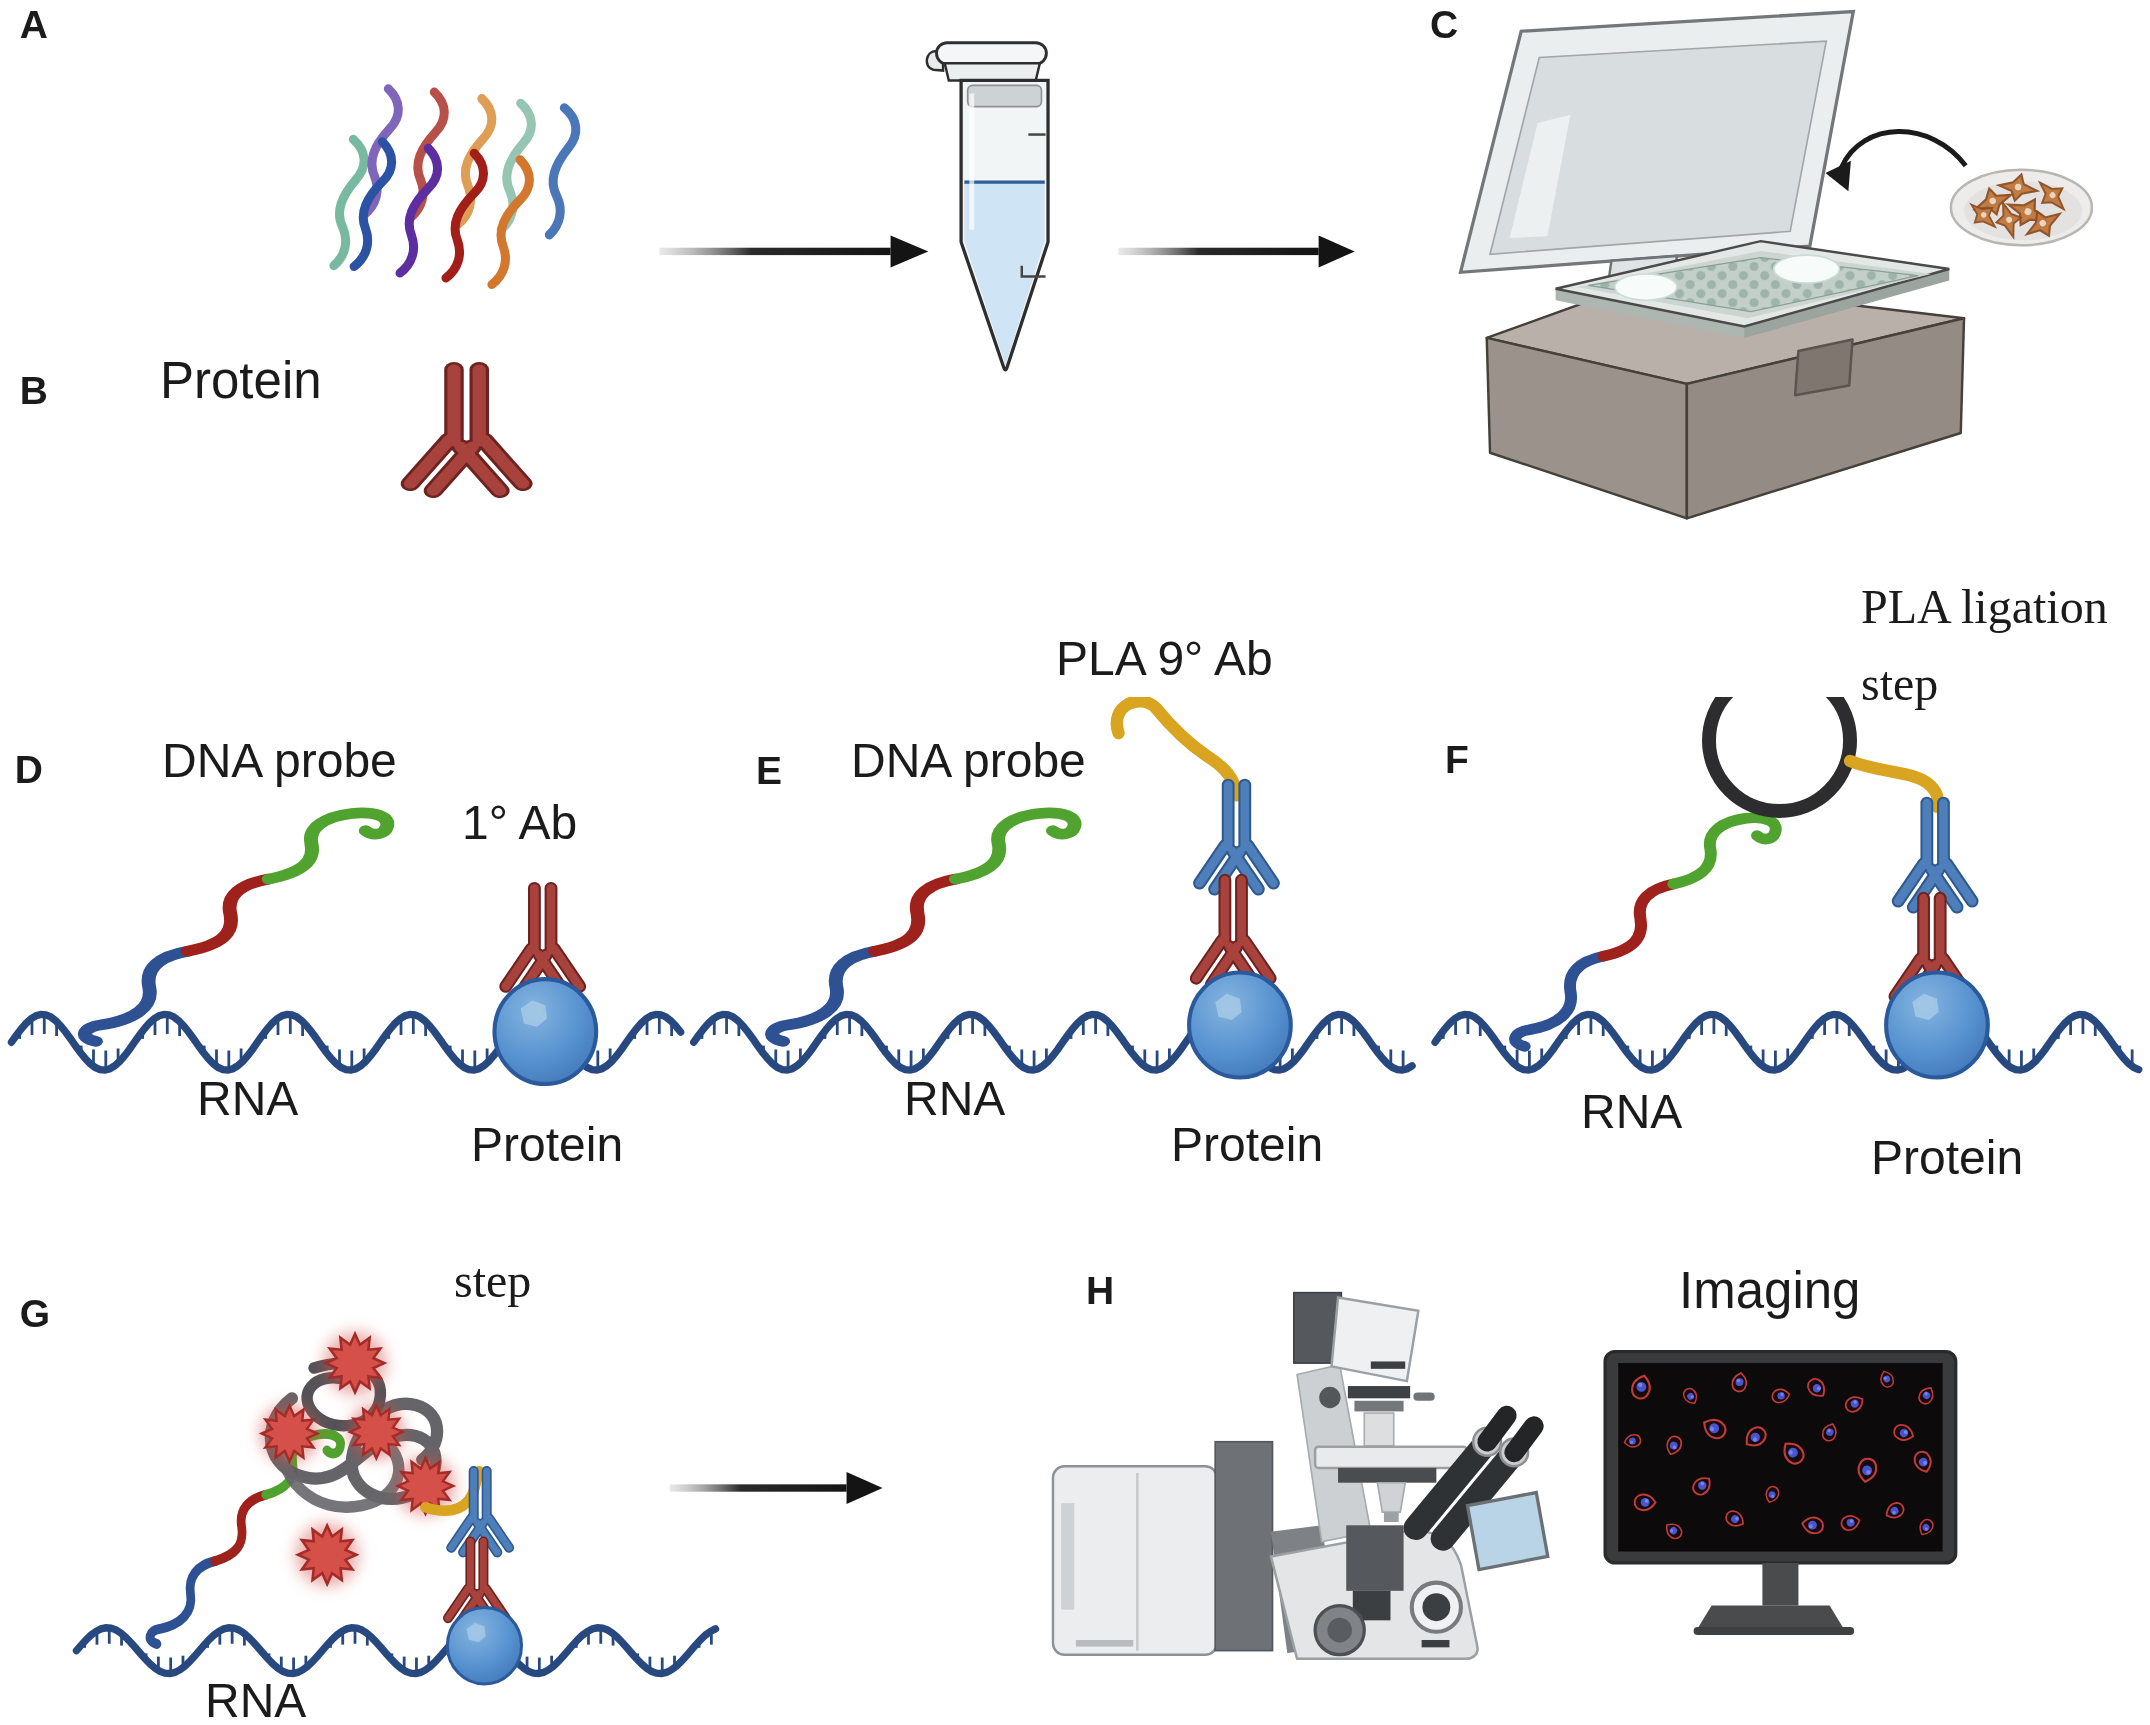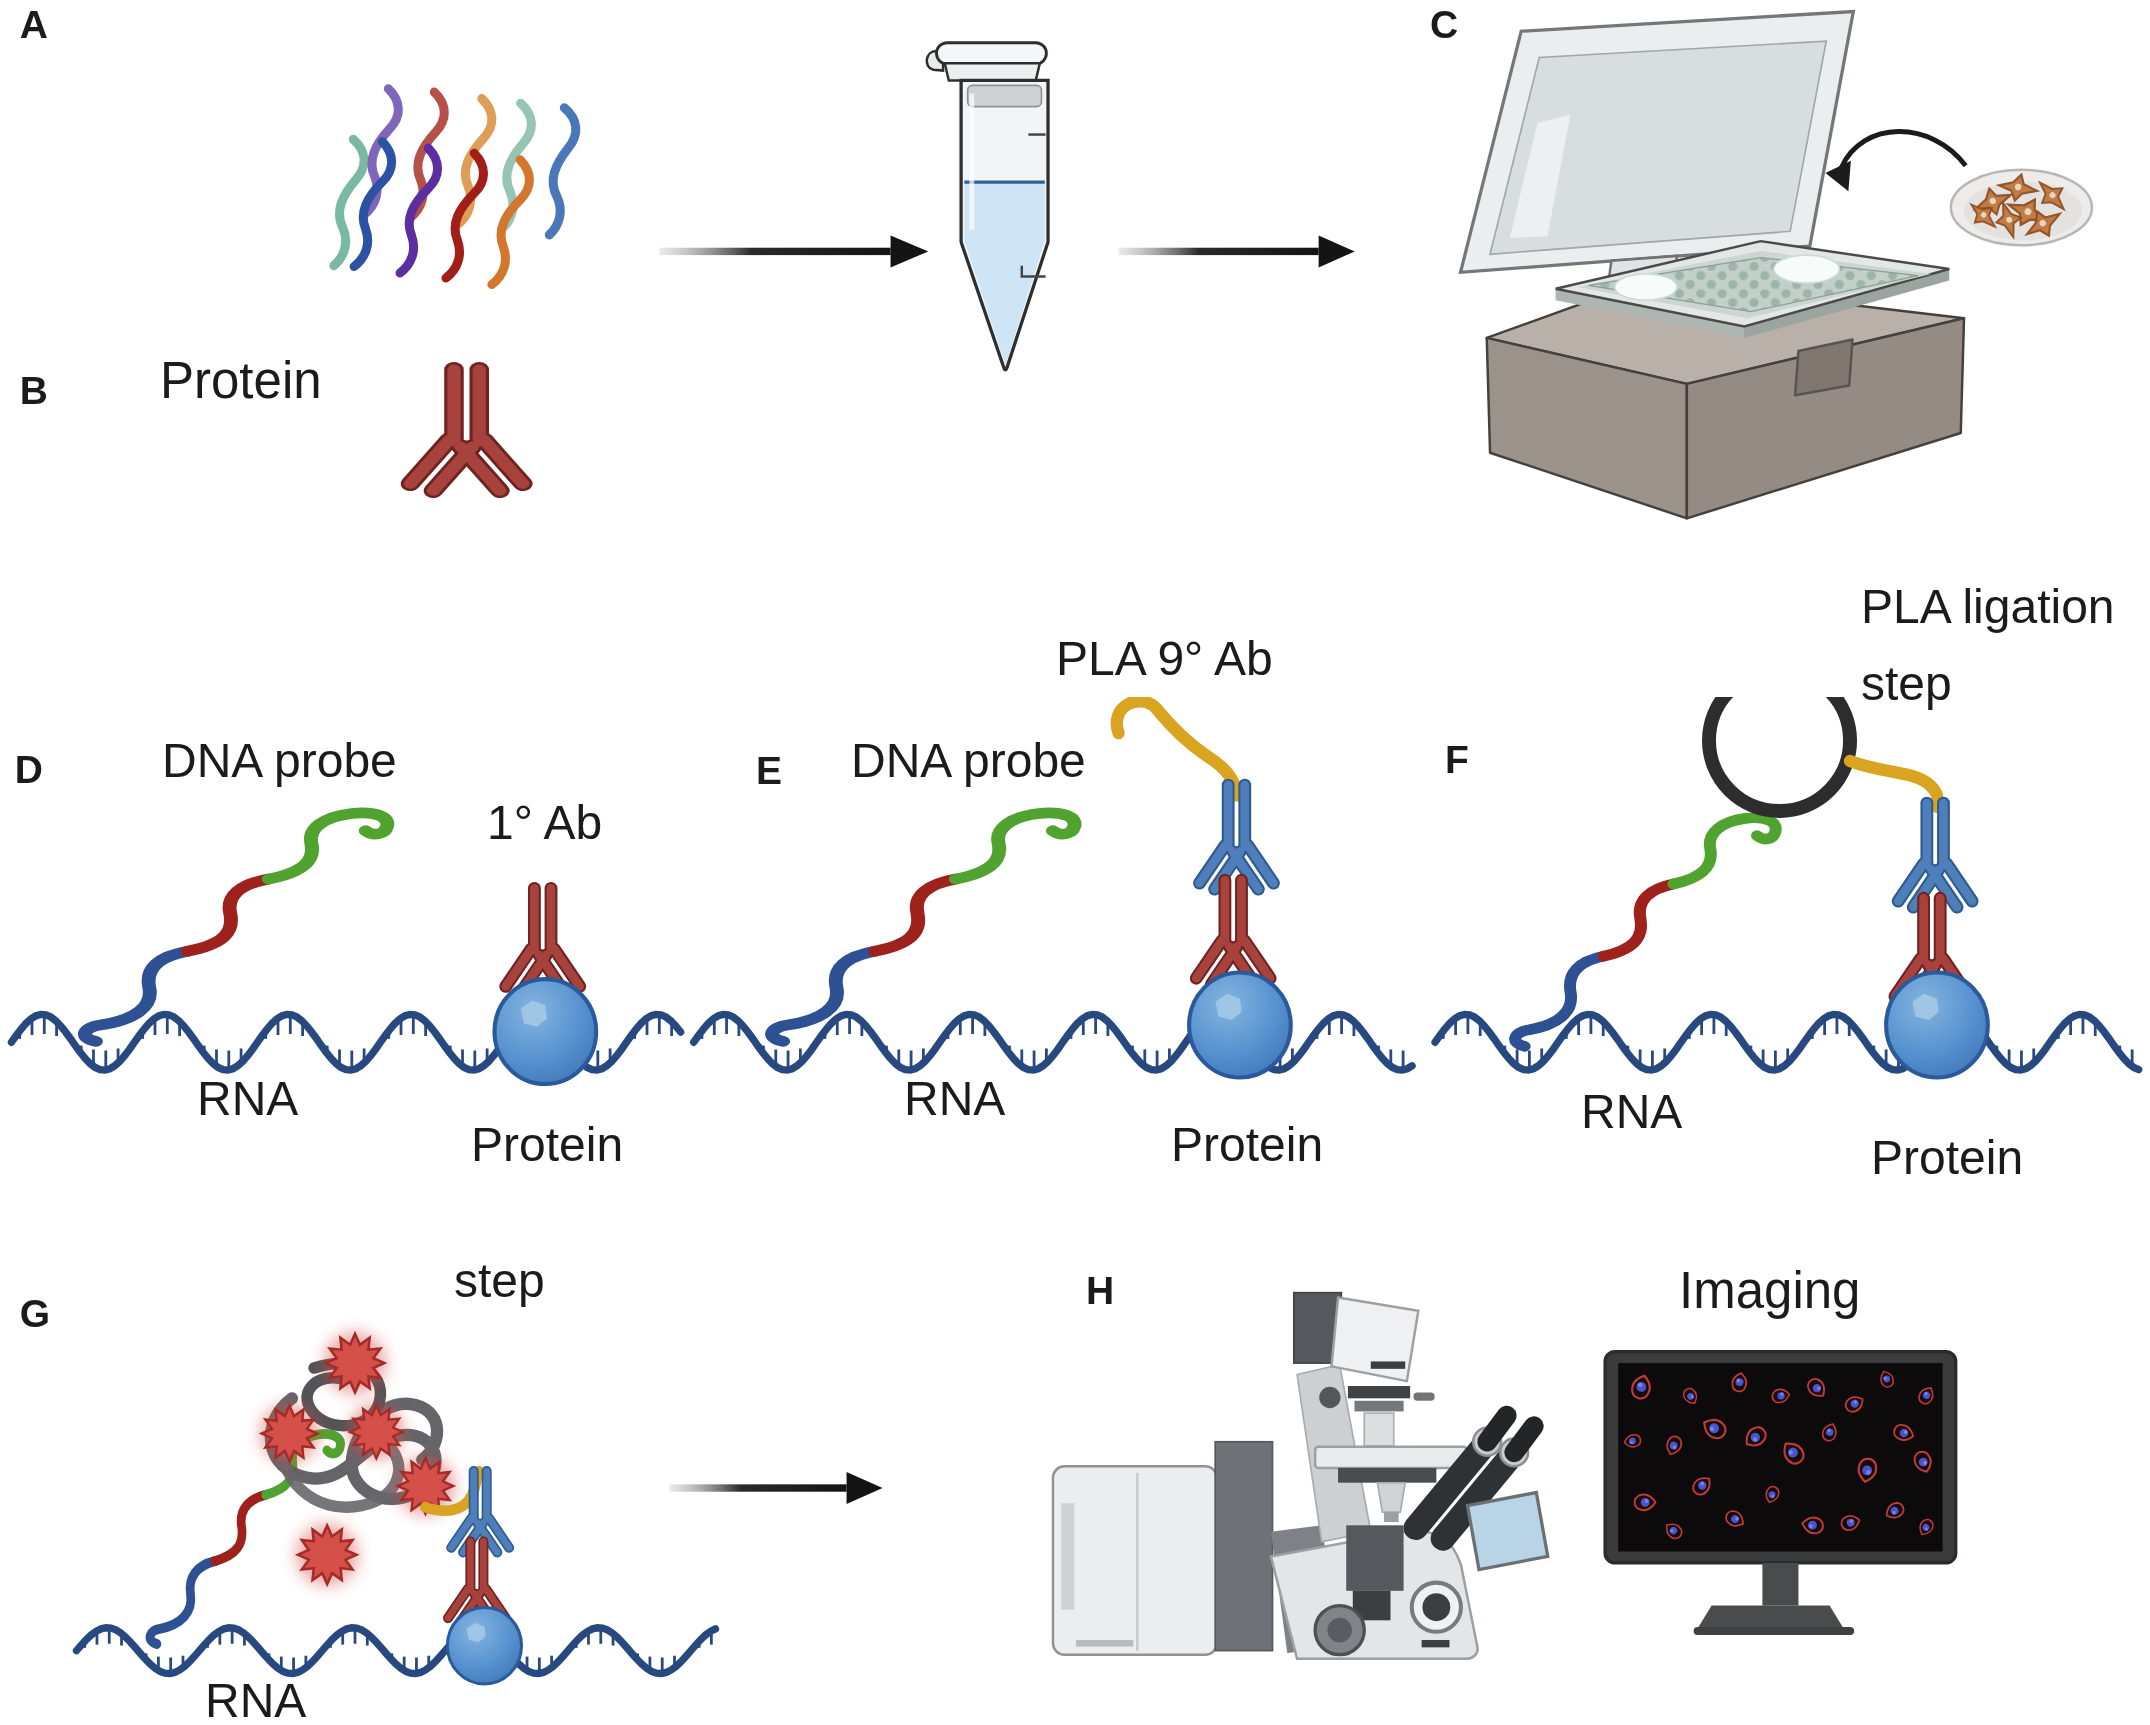--- a/index.html
+++ b/index.html
@@ -3,21 +3,21 @@
 <meta charset="utf-8">
 <style>
   html,body{margin:0;padding:0;background:#fff;}
   #stage{position:relative;width:2151px;height:1726px;background:#ffffff;overflow:hidden;
          font-family:"Liberation Sans",sans-serif;color:#191919;}
   #stage svg.row{position:absolute;left:0;}
   .lbl{position:absolute;white-space:nowrap;color:#1b1b1b;}
   .panel-letter{font-size:39px;font-weight:900;letter-spacing:0.8px;}
   .title{font-size:51px;}
   .sub{font-size:48px;}
-  .multiline{line-height:1.6;}
+  .multiline{line-height:1.6;font-family:Liberation Serif, serif;}
   #defs-svg{position:absolute;width:0;height:0;}
 </style>
 </head>
 <body>
 
 <div id="stage">
 
   <svg id="defs-svg">
     <defs>
       <linearGradient id="agrad" x1="0" y1="0" x2="1" y2="0">
@@ -532,21 +532,21 @@
     </g>
   </svg>
 
   <div class="lbl panel-letter" style="left:19.7px;top:3.3px">A</div>
   <div class="lbl panel-letter" style="left:19.7px;top:369px">B</div>
   <div class="lbl title" style="left:160px;top:351px">Protein</div>
   <div class="lbl panel-letter" style="left:1430px;top:3.3px">C</div>
 
   <div class="lbl panel-letter" style="left:14.8px;top:748px">D</div>
   <div class="lbl sub" style="left:162px;top:733px">DNA probe</div>
-  <div class="lbl sub" style="left:487px;top:795px">1° Ab</div>
+  <div class="lbl sub" style="left:462px;top:795px">1° Ab</div>
   <div class="lbl sub" style="left:197px;top:1071px">RNA</div>
   <div class="lbl sub" style="left:471px;top:1117px">Protein</div>
 
   <div class="lbl panel-letter" style="left:756px;top:749px">E</div>
   <div class="lbl sub" style="left:851px;top:733px">DNA probe</div>
   <div class="lbl sub" style="left:1056px;top:631px">PLA 9° Ab</div>
   <div class="lbl sub" style="left:904px;top:1071px">RNA</div>
   <div class="lbl sub" style="left:1171px;top:1117px">Protein</div>
 
   <div class="lbl panel-letter" style="left:1445px;top:738px">F</div>

